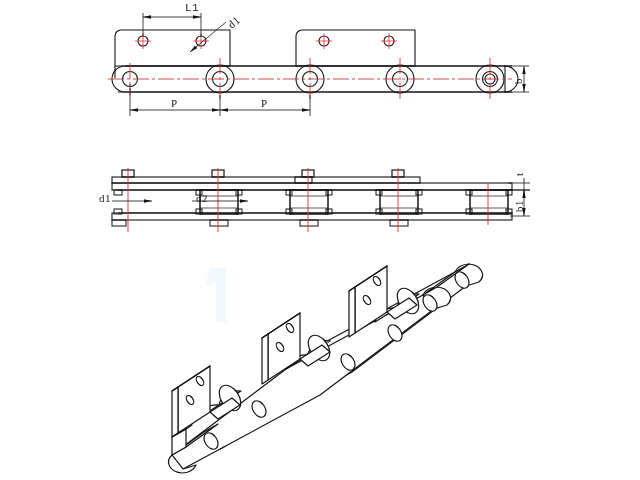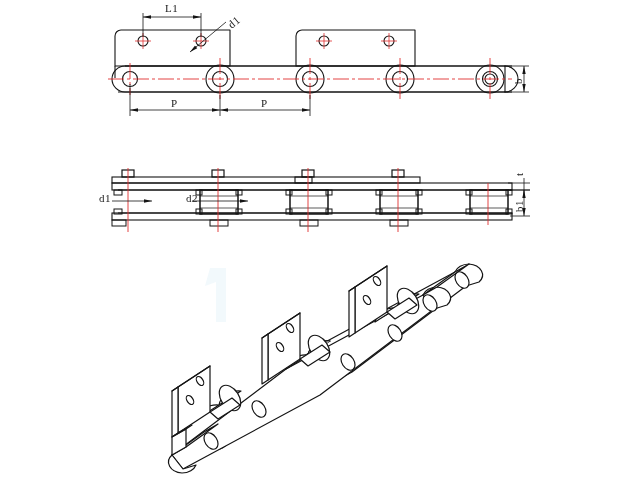--- a/index.html
+++ b/index.html
@@ -302,29 +302,29 @@
     </g>
 
     <g>
       <path d="M210,412 L232,398 L240,405 L218,419 Z"></path>
       <path d="M300,359 L322,345 L330,352 L308,366 Z"></path>
       <path d="M387,312 L409,298 L417,305 L395,319 Z"></path>
     </g>
   </g>
 </svg>
 
-<div class="dim-label" style="left:165px;top:3px;">L1</div>
+<div class="dim-label" style="left:185px;top:3px;font-family:Liberation Mono, monospace;">L1</div>
 
 <div class="dim-label rot-angle" style="left:226px;top:22px;">d1</div>
 
 <div class="dim-label" style="left:171px;top:98px;">P</div>
 
 <div class="dim-label" style="left:261px;top:98px;">P</div>
 
 <div class="dim-label rot90" style="left:513px;top:84px;">b</div>
 
 <div class="dim-label" style="left:99px;top:193px;">d1</div>
 
-<div class="dim-label" style="left:186px;top:193px;">d2</div>
+<div class="dim-label" style="left:196px;top:193px;">d2</div>
 
 <div class="dim-label rot90" style="left:514px;top:176px;">t</div>
 
 <div class="dim-label rot90" style="left:514px;top:212px;">b1</div>
 
 </body></html>

